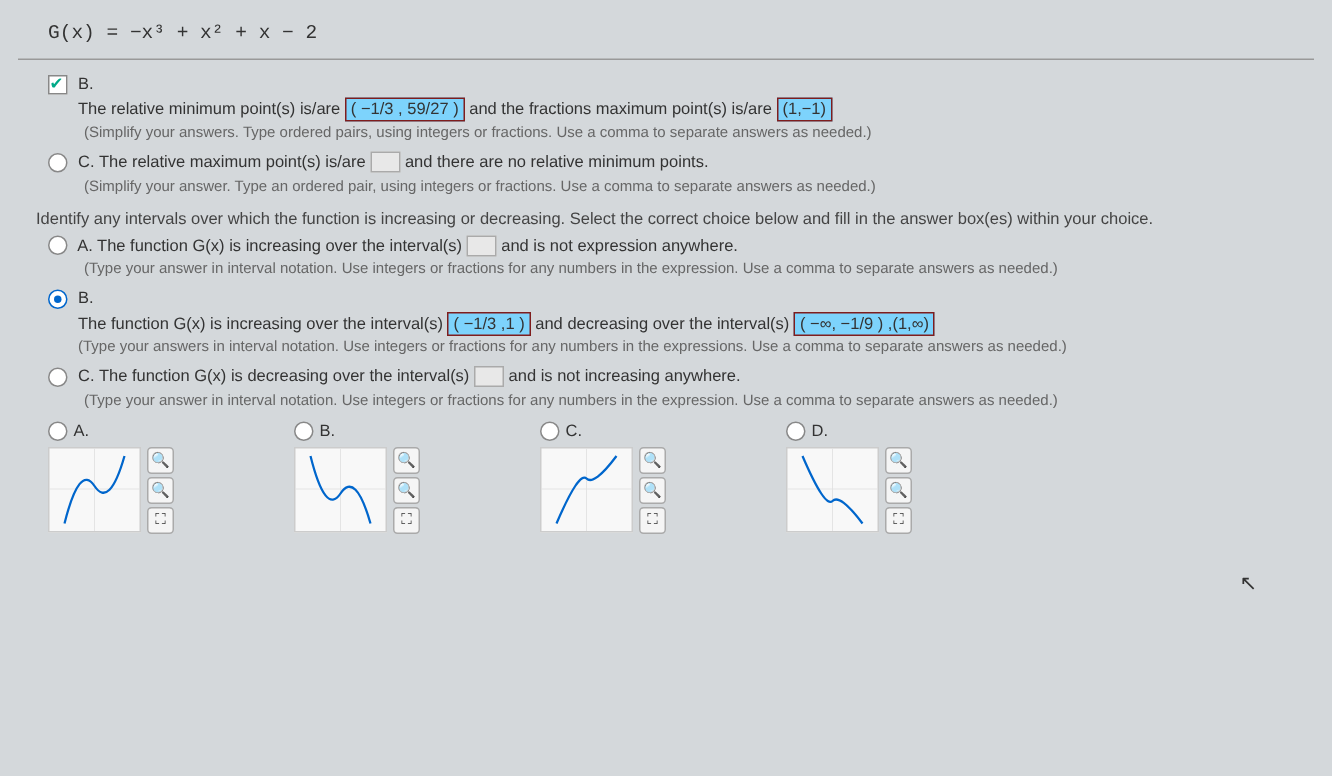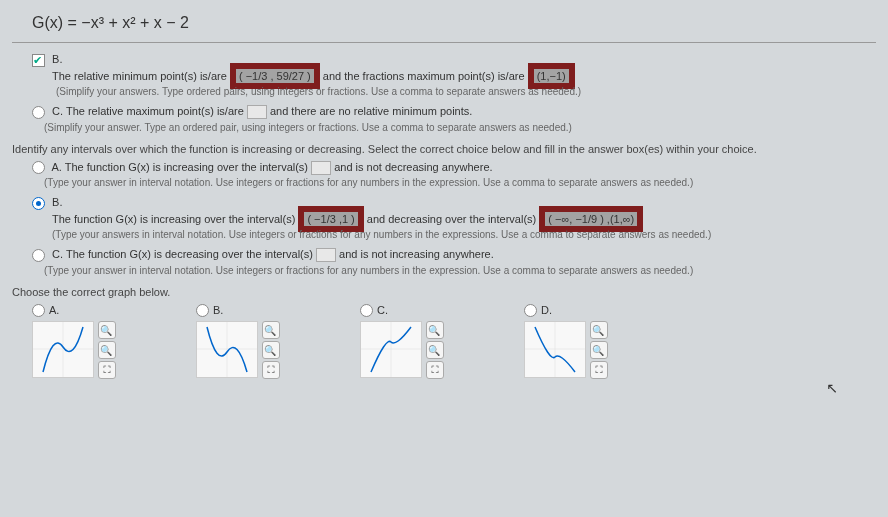--- a/index.html
+++ b/index.html
@@ -1,29 +1,29 @@
 <!DOCTYPE html>
 <html><head>
 <meta charset="utf-8">
 <style>
 body{margin:0;font-family:Arial,sans-serif;font-size:11px;color:#333;background:#d4d8db;width:888px;height:517px;overflow:hidden}
 .container{padding:8px 12px}
 .question{color:#555;margin-bottom:8px;line-height:1.4}
-.formula{margin:6px 0 10px 20px;font-family:Liberation Sans, sans-serif;font-size:16px}
+.formula{margin:6px 0 10px 20px;font-family:Liberation Mono, monospace;font-size:13px}
 .hr{border-top:1px solid #999;margin:4px 0 8px}
 .opt{margin:4px 0 4px 20px;line-height:1.5}
 .radio{display:inline-block;width:11px;height:11px;border:1px solid #888;border-radius:50%;vertical-align:middle;margin-right:4px;background:#fff}
 .radio.sel{border-color:#0066cc}
 .radio.sel::after{content:"";display:block;width:5px;height:5px;background:#0066cc;border-radius:50%;margin:3px}
 .check{display:inline-block;width:11px;height:11px;border:1px solid #888;vertical-align:middle;margin-right:4px;background:#fff;position:relative}
 .check.sel::after{content:"✔";color:#0a8;position:absolute;top:-3px;left:0;font-size:11px}
-.hl{background:#a3a3a3;padding:1px 3px;border:6px solid #7f1d1d}
+.hl{background:#7dd3fc;padding:1px 3px;border:1px solid #7f1d1d}
 .box{display:inline-block;width:18px;height:12px;background:#e8e8e8;border:1px solid #aaa;vertical-align:middle}
-.note{color:#666;font-size:10px;margin-left:12px}
-.section{margin:8px 0 4px;color:#444}
+.note{color:#666;font-size:10px;margin-left:24px}
+.section{margin:8px 12px 4px;color:#444}
 .graphs{display:flex;gap:80px;margin-top:6px;margin-left:20px}
 .gopt{text-align:left}
 .glabel{margin-bottom:4px}
 .gwrap{display:flex;align-items:flex-start;gap:4px}
 .gctrl{display:flex;flex-direction:column;gap:2px}
 .gbtn{width:16px;height:16px;border:1px solid #aaa;border-radius:3px;background:#f5f5f5;display:flex;align-items:center;justify-content:center;font-size:10px;cursor:pointer}
 svg.grid{border:1px solid #ccc;background:#f8f8f8}
 .cursor{position:absolute;right:50px;top:380px;font-size:14px}
 </style>
 </head>
@@ -55,21 +55,21 @@
 </div>
 
 
 <div class="section">Identify any intervals over which the function is increasing or decreasing. Select the correct choice below and fill in the answer box(es) within your choice.</div>
 
 <div class="opt">
 <span class="radio"></span>
 <span>A.</span>
 <span>The function G(x) is increasing over the interval(s)</span>
 <span class="box"></span>
-<span>and is not decreasing anywhere.</span>
+<span>and is not expression anywhere.</span>
 <div class="note">(Type your answer in interval notation. Use integers or fractions for any numbers in the expression. Use a comma to separate answers as needed.)</div>
 </div>
 
 <div class="opt">
 <span class="radio sel"></span>
 <span>B.</span>
 <div style="margin-left:20px">
 <span>The function G(x) is increasing over the interval(s)</span>
 <span class="hl">( −1/3 ,1 )</span>
 <span>and decreasing over the interval(s)</span>
@@ -80,21 +80,20 @@
 
 <div class="opt">
 <span class="radio"></span>
 <span>C.</span>
 <span>The function G(x) is decreasing over the interval(s)</span>
 <span class="box"></span>
 <span>and is not increasing anywhere.</span>
 <div class="note">(Type your answer in interval notation. Use integers or fractions for any numbers in the expression. Use a comma to separate answers as needed.)</div>
 </div>
 
-<div class="section">Choose the correct graph below.</div>
 
 <div class="graphs">
 <div class="gopt">
 <div class="glabel"><span class="radio"></span><span>A.</span></div>
 <div class="gwrap">
 <svg class="grid" width="60" height="55">
             <g stroke="#ddd" stroke-width="0.5">
               <line x1="0" y1="27" x2="60" y2="27"></line>
               <line x1="30" y1="0" x2="30" y2="55"></line>
             </g>

